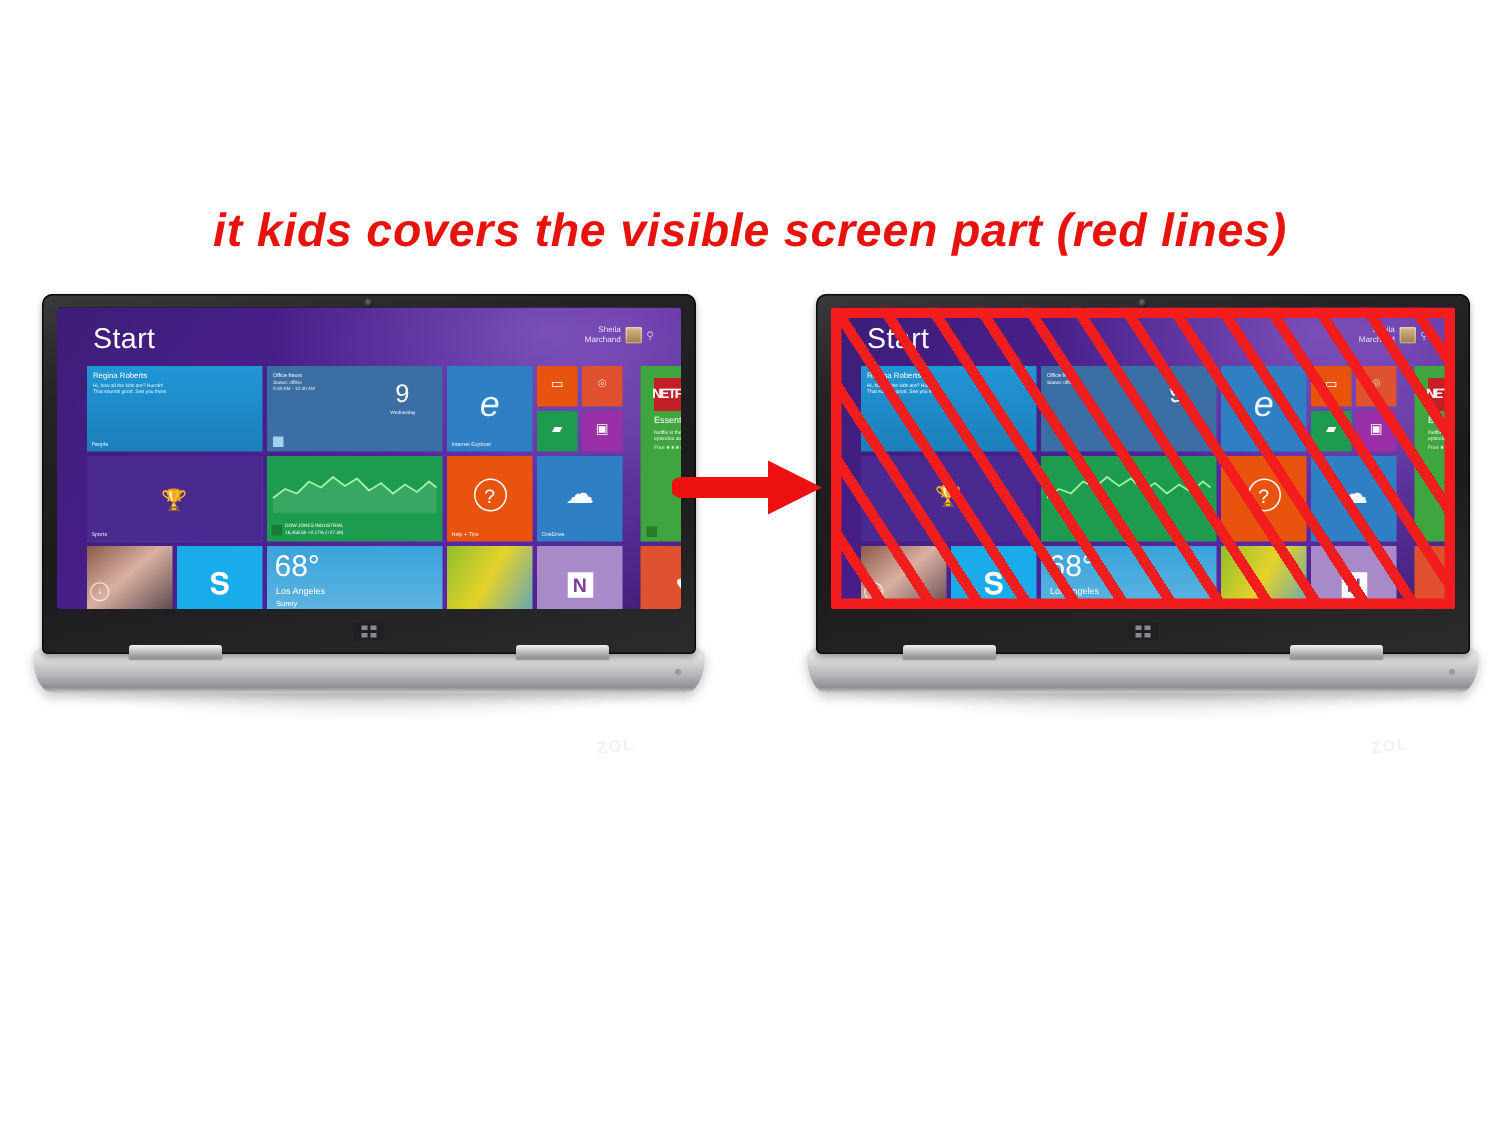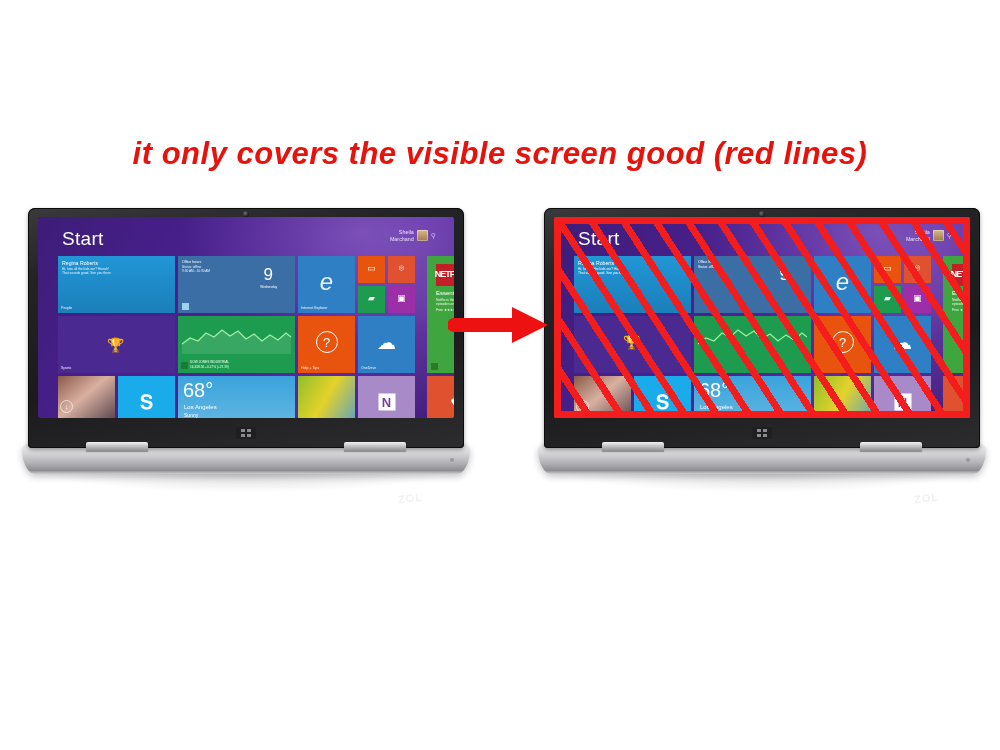--- a/index.html
+++ b/index.html
@@ -13,21 +13,21 @@
   
   #headline{
     position:absolute; left:0; top:136px; width:1000px;
     text-align:center;
     font-size:31px; font-weight:bold; font-style:italic;
     letter-spacing:0.5px;
     color:#e8120c;
     white-space:nowrap;
   }
   
-  .laptop{ position:absolute; top:208px; width:448px; height:300px; }
+  .laptop{ position:absolute; top:196px; width:448px; height:300px; }
   #laptop-left{ left:22px; }
   #laptop-right{ left:538px; }
 
   .lid{
     position:absolute; left:6px; top:0; width:436px; height:240px;
     background:linear-gradient(170deg,#3a3a3c 0%, #242426 22%, #1b1b1d 60%, #2c2c2e 100%);
     border-radius:7px 7px 4px 4px;
     box-shadow:0 0 0 1px #0c0c0d inset, 0 2px 4px rgba(0,0,0,.35);
   }
   .lid-inner{
@@ -179,21 +179,21 @@
   
   .wm{
     position:absolute; font-size:11px; font-weight:bold;
     color:rgba(150,150,155,.13); letter-spacing:1px;
     transform:rotate(-7deg);
   }
 </style>
 </head>
 <body>
 
-<div id="headline">it only covers the visible screen good (red lines)</div>
+<div id="headline">it kids covers the visible screen part (red lines)</div>
 
 <div class="laptop" id="laptop-left">
   <div class="base-shadow"></div>
   <div class="base"></div>
   <div class="lid">
     <div class="webcam"></div>
     <div class="lid-inner">
       <div class="start">
         <div class="start-word">Start</div>
         <div class="user">

